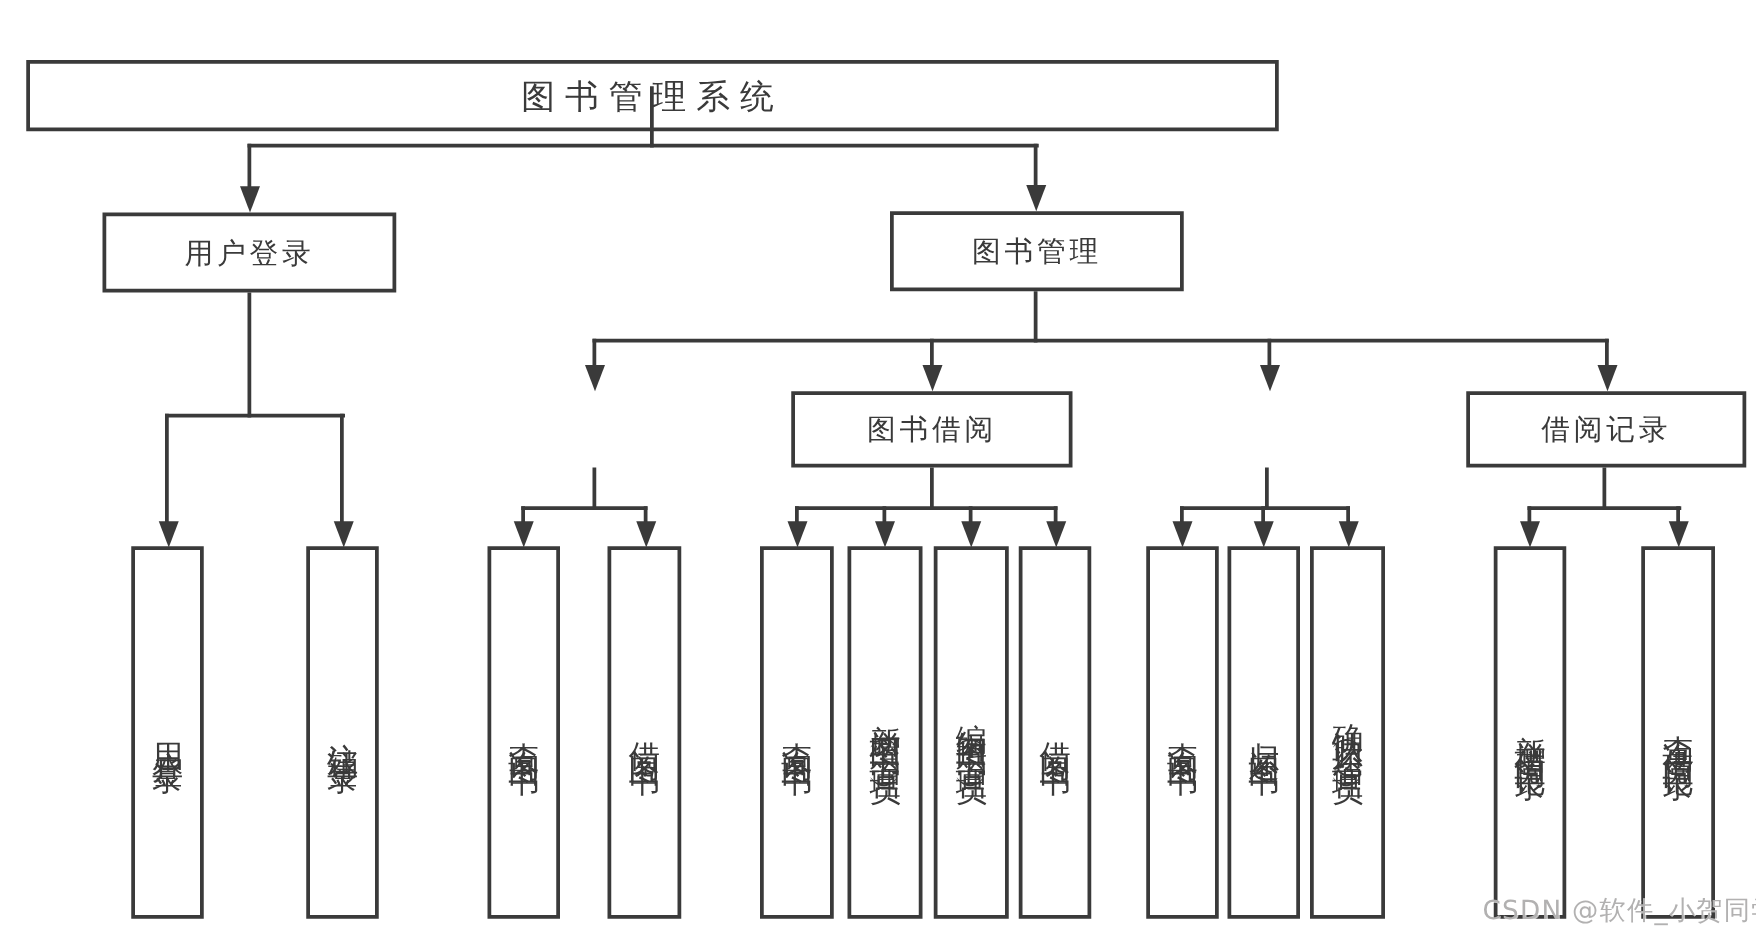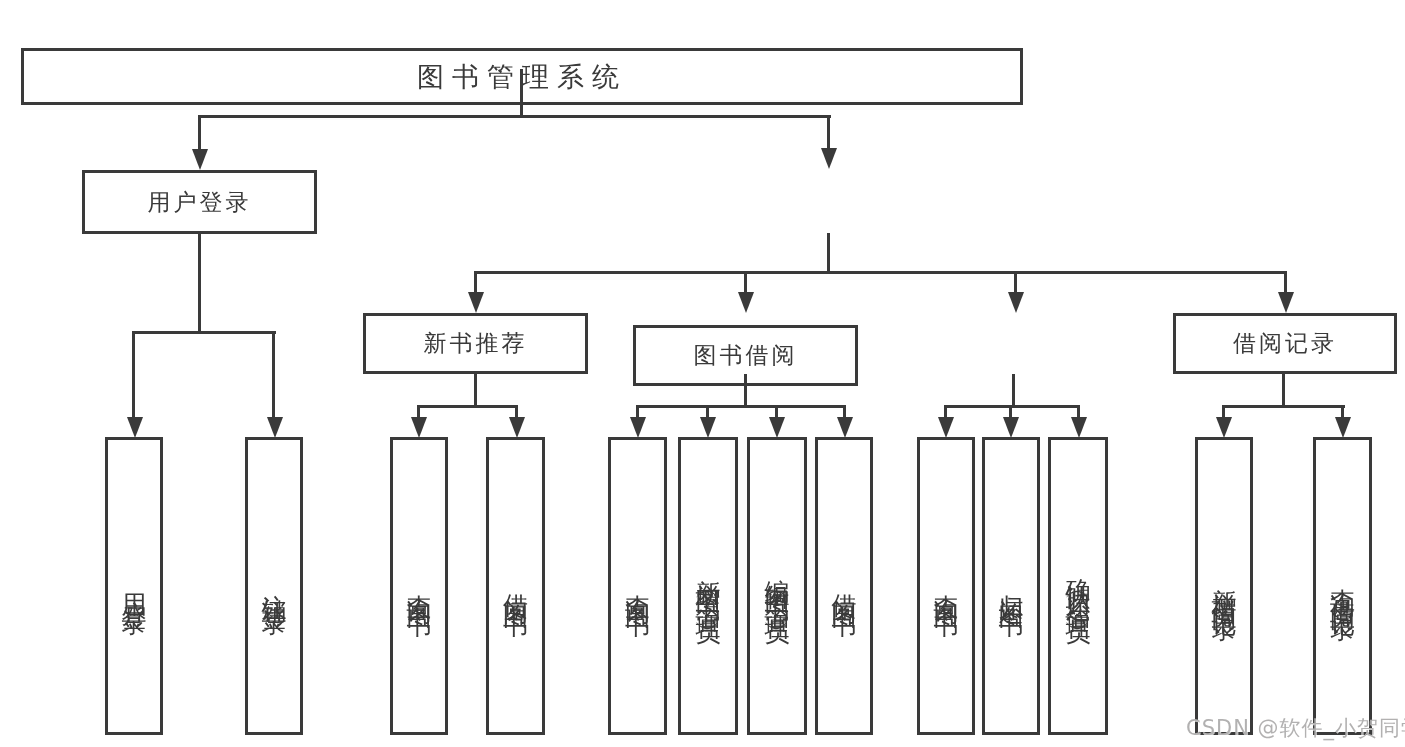--- a/index.html
+++ b/index.html
@@ -37,26 +37,26 @@
 <div id="canvas">
 
   <div class="box root" style="left:21px;top:13px;width:1002px;height:57px;margin-top:35px;">
     <span class="hlabel">图书管理系统</span>
   </div>
 
   <div class="box" style="left:82px;top:170px;width:235px;height:64px;">
     <span class="hlabel">用户登录</span>
   </div>
 
-
-  <div class="box" style="left:363px;top:313px;width:225px;height:61px;">
-    <span class="hlabel">新书推荐</span>
+  <div class="box" style="left:712px;top:169px;width:235px;height:64px;">
+    <span class="hlabel">图书管理</span>
   </div>
 
-  <div class="box" style="left:633px;top:325px;width:225px;height:61px;">
+
+  <div class="box" style="left:633px;top:313px;width:225px;height:61px;">
     <span class="hlabel">图书借阅</span>
   </div>
 
 
   <div class="box" style="left:1173px;top:313px;width:224px;height:61px;justify-content:center;">
     <span class="hlabel">借阅记录</span>
   </div>
 
   <div class="box" style="left:105px;top:437px;width:58px;height:298px;">
     <span class="vlabel">用户登录</span>

